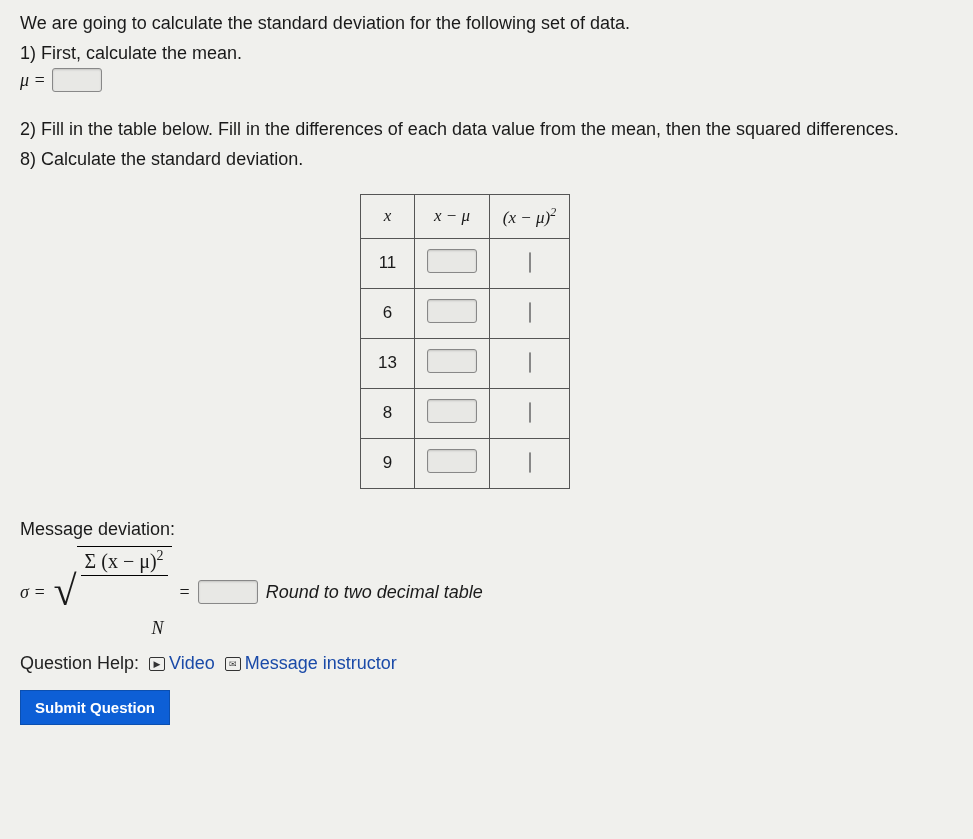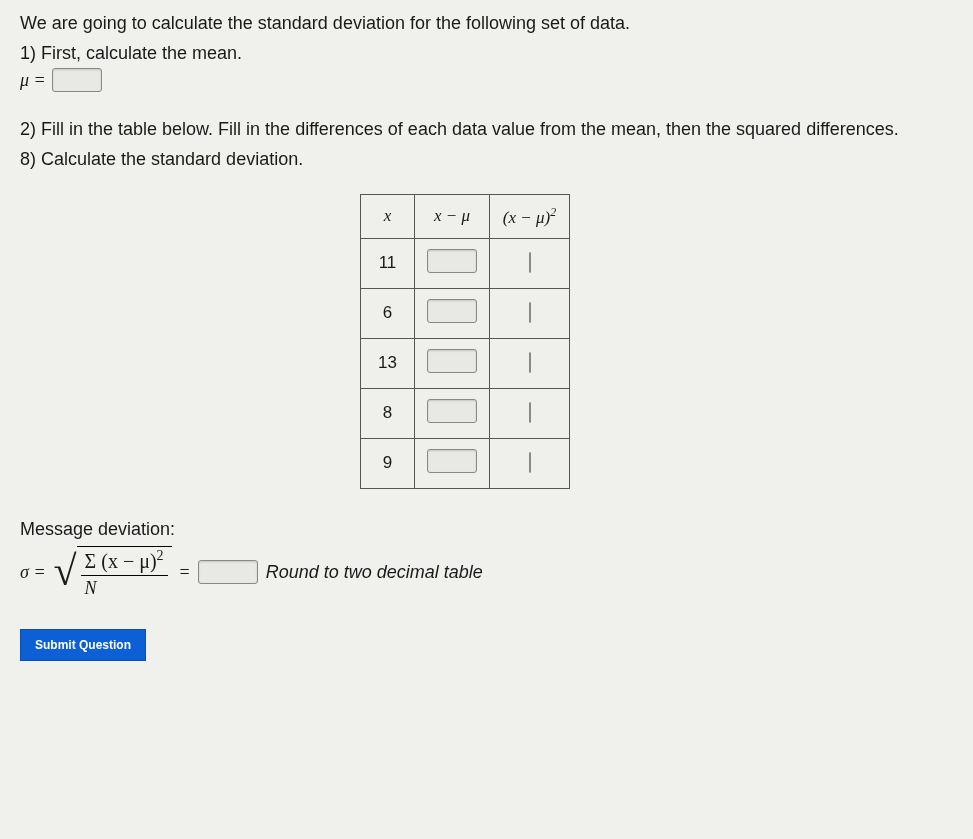--- a/index.html
+++ b/index.html
@@ -50,24 +50,25 @@
     .sqrt-wrap { display: inline-flex; align-items: center; }
     .radical {
       font-family: 'Times New Roman', serif;
       font-size: 42px;
       line-height: 0.6;
       margin-top: -2px;
     }
     .radicand {
       display: inline-flex;
       flex-direction: column;
-      align-items: flex-start;
+      align-items: flex-end;
       border-top: 1.5px solid #000;
       padding: 2px 4px 0 4px;
       font-size: 18px;
+      gap: 40px;
     }
     .frac-top { padding: 0 4px 2px 4px; border-bottom: 1.5px solid #000; font-family: 'Times New Roman', serif; }
     .frac-bot { padding: 2px 4px 0 4px; font-family: 'Times New Roman', serif; font-style: italic; }
     .hint { font-style: italic; }
     .help-row { margin-top: 8px; display: flex; align-items: center; gap: 10px; color: #222; }
     .help-link { color: #1a4aa8; display: inline-flex; align-items: center; gap: 4px; }
     .icon-box {
       display: inline-flex;
       width: 16px; height: 14px;
       border: 1.5px solid #333;
@@ -75,21 +76,21 @@
       align-items: center; justify-content: center;
       font-size: 9px;
       color: #333;
     }
     .submit-btn {
       margin-top: 16px;
       background: #0d5fd6;
       color: #fff;
       border: 1px solid #0b4fb0;
       padding: 8px 14px;
-      font-size: 12px;
+      font-size: 15px;
       font-weight: bold;
       cursor: pointer;
     }
     .sup { font-size: 0.7em; vertical-align: super; }
     .sigma { font-family: 'Times New Roman', serif; font-size: 20px; }
     .serif { font-family: 'Times New Roman', serif; }
   </style>
 </head>
 <body>
 
@@ -149,15 +150,26 @@
       <span class="radicand">
         <span class="frac-top"><span class="sigma"><span>Σ (x − μ)</span><span class="sup">2</span></span></span>
         <span class="frac-bot">N</span>
       </span>
     </span>
     <span class="serif">=</span>
     <span class="input-box-wide"></span>
     <span class="hint">Round to two decimal table</span>
   </div>
 
+  <div class="help-row">
+    <span>Question Help:</span>
+    <span class="help-link">
+      <span class="icon-box">▶</span>
+      <span>Video</span>
+    </span>
+    <span class="help-link">
+      <span class="icon-box">✉</span>
+      <span>Message instructor</span>
+    </span>
+  </div>
 
   <button class="submit-btn">Submit Question</button>
 </div>
 
 </body></html>

